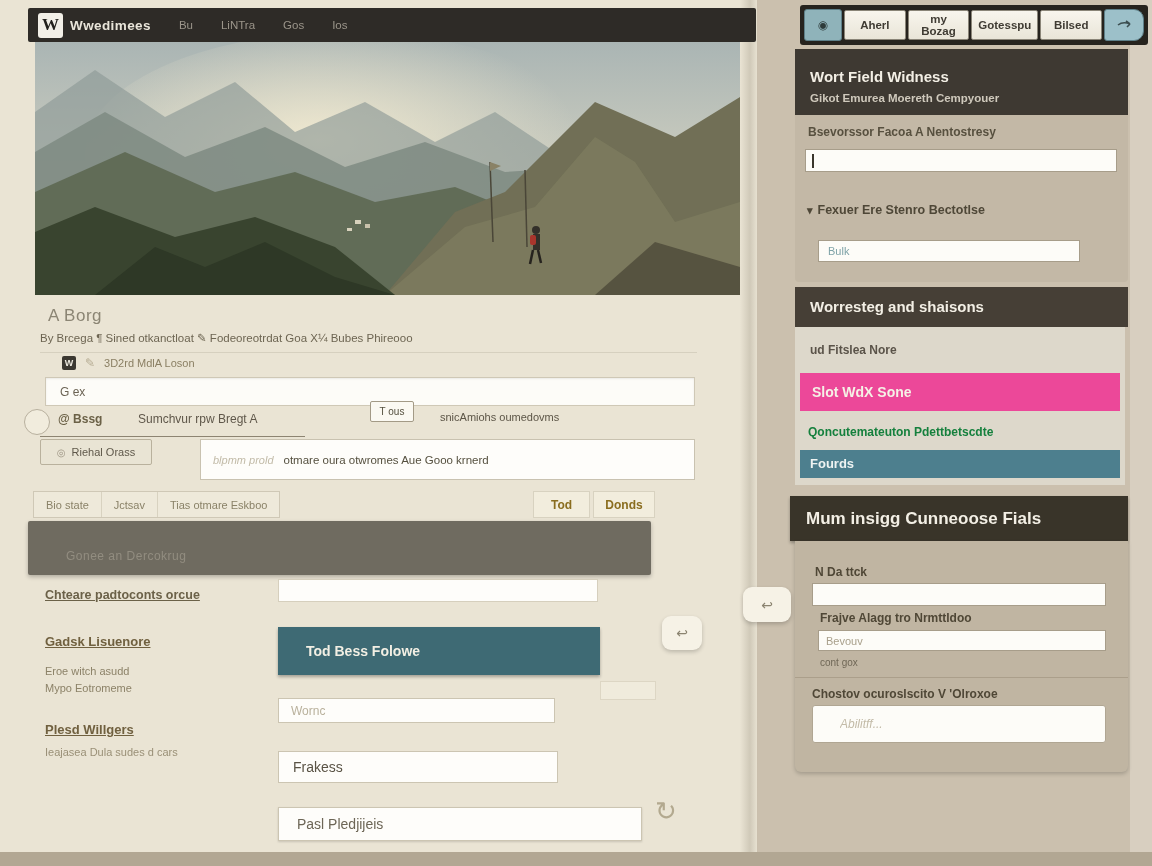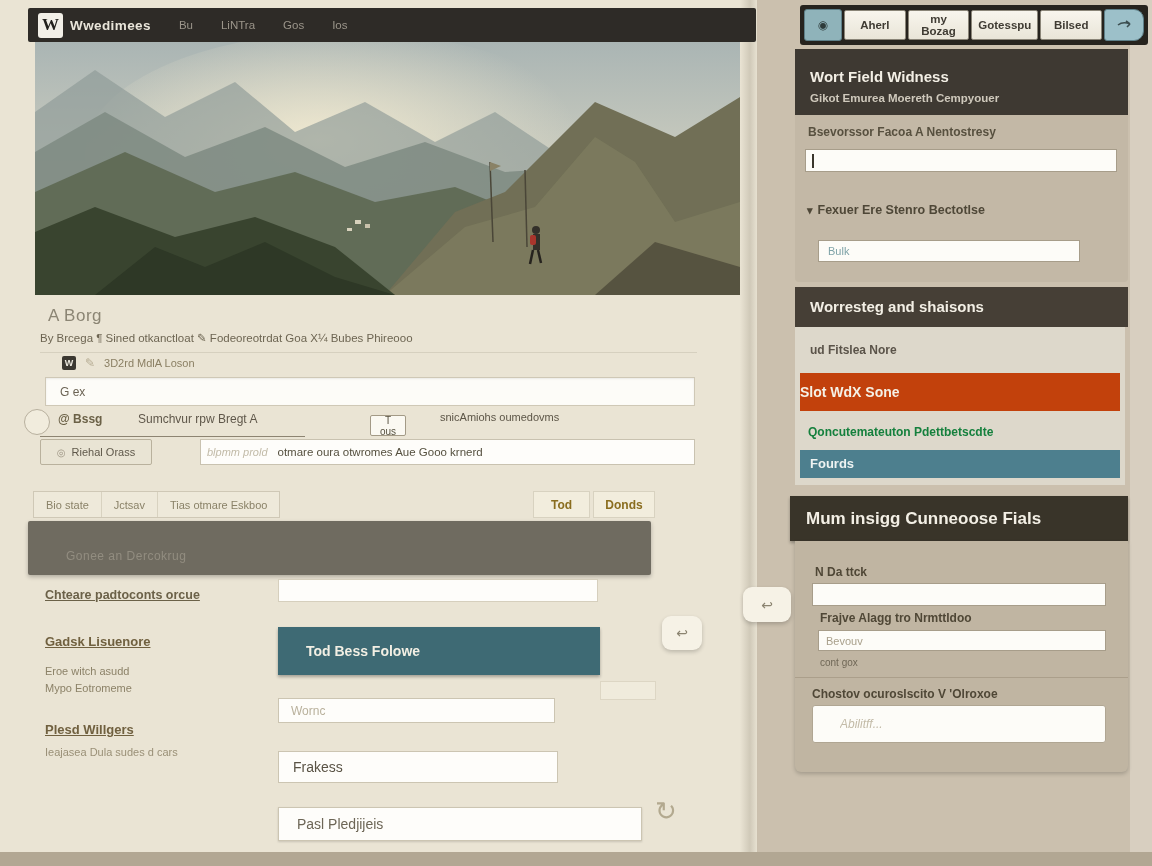--- a/index.html
+++ b/index.html
@@ -47,28 +47,28 @@
   .pencil{color:#b5ab92;font-size:12px;}
   .attach-text{font-size:11px;color:#8a7f63;}
   .title-input{position:absolute;left:45px;top:377px;width:650px;height:29px;background:#fdfcf8;border:1px solid #cfc8b6;
     box-sizing:border-box;font-size:12px;color:#6b6354;padding-left:14px;box-shadow:inset 0 1px 2px rgba(0,0,0,.08);}
   .radio-bump{position:absolute;left:24px;top:409px;width:26px;height:26px;border-radius:50%;
     background:#f1ecdd;border:1px solid #b8b09e;box-sizing:border-box;}
   .tag-link{position:absolute;left:58px;top:412px;font-size:12px;font-weight:bold;color:#6b6147;
     border-bottom:3px solid #14b8a6;padding-bottom:19px;}
   .tag-text{position:absolute;left:138px;top:412px;font-size:12px;color:#5f574a;}
   .tag-underline{position:absolute;left:40px;top:436px;width:265px;height:1px;background:#8d8472;}
-  .tous-btn{position:absolute;left:370px;top:415px;width:36px;height:21px;background:#fbf9f2;border:1px solid #a39a86;
+  .tous-btn{position:absolute;left:370px;top:401px;width:44px;height:21px;background:#fbf9f2;border:1px solid #a39a86;
     border-radius:2px;font-size:10px;color:#55503f;display:flex;align-items:center;justify-content:center;box-sizing:border-box;}
   .tous-caption{position:absolute;left:440px;top:411px;font-size:11px;color:#5c5547;}
   .media-btn{position:absolute;left:40px;top:439px;width:112px;height:26px;background:#e9e4d4;border:1px solid #b9b19d;
     border-radius:2px;font-size:11px;color:#5f584a;display:flex;align-items:center;justify-content:center;gap:6px;box-sizing:border-box;}
   .media-btn .dot-icon{color:#9a9280;font-size:10px;}
-  .url-input{position:absolute;left:200px;top:439px;width:495px;height:26px;background:#fefdfa;border:1px solid #c9c2b0;
-    box-sizing:border-box;display:flex;align-items:center;padding-left:6px;gap:10px;}
+  .url-input{position:absolute;left:200px;top:439px;width:495px;height:41px;background:#fefdfa;border:1px solid #c9c2b0;
+    box-sizing:border-box;display:flex;align-items:center;padding-left:12px;gap:10px;}
   .url-ghost{font-size:11px;color:#c2bba8;font-style:italic;}
   .url-value{font-size:11.5px;color:#55503f;}
 
   .tabbar{position:absolute;left:33px;top:491px;height:27px;background:#eee9da;border:1px solid #cfc8b6;
     display:flex;align-items:center;box-sizing:border-box;}
   .tabbar .tab{padding:0 12px;font-size:11px;color:#8a8268;border-right:1px solid #d8d2c0;height:100%;
     display:flex;align-items:center;}
   .tabbar .tab:last-child{border-right:none;}
   .action-btn{position:absolute;top:491px;height:27px;background:#f2eddd;border:1px solid #d8d2c0;
     font-size:12px;font-weight:bold;color:#8a6d1f;display:flex;align-items:center;justify-content:center;box-sizing:border-box;}
@@ -118,22 +118,22 @@
   .p1-section{position:absolute;left:12px;top:88px;font-size:12.5px;font-weight:bold;color:#4e4737;}
   .p1-section .chev{margin-right:5px;font-size:11px;}
   .p1-input2{position:absolute;left:23px;top:125px;width:262px;height:22px;background:#fdfcf8;border:1px solid #a79d8a;
     box-sizing:border-box;font-size:11px;color:#5a5345;padding-left:9px;font-family:"Liberation Sans",sans-serif;}
   .p1-input2::placeholder{color:#7fa3a8;}
 
   .p2-header{left:795px;top:287px;width:333px;height:40px;background:#463f36;font-size:15px;font-weight:bold;
     line-height:40px;padding-left:15px;}
   .p2-body{position:absolute;left:795px;top:327px;width:330px;height:158px;background:#ddd8cb;}
   .p2-label1{position:absolute;left:15px;top:16px;font-size:12px;font-weight:bold;color:#5a5349;}
-  .tan-bar{position:absolute;left:5px;top:46px;width:320px;height:38px;background:#c2410c;color:#f5f1e6;
-    font-size:14px;font-weight:bold;line-height:38px;box-sizing:border-box;}
+  .tan-bar{position:absolute;left:5px;top:46px;width:320px;height:38px;background:#ec4899;color:#f5f1e6;
+    font-size:14px;font-weight:bold;line-height:38px;padding-left:12px;box-sizing:border-box;}
   .p2-label2{position:absolute;left:13px;top:98px;font-size:12px;font-weight:bold;color:#15803d;}
   .teal-bar{position:absolute;left:5px;top:123px;width:320px;height:28px;background:#4d7f8e;color:#eef3f2;
     font-size:13px;font-weight:bold;line-height:28px;padding-left:10px;box-sizing:border-box;}
 
   .p3-header{left:790px;top:496px;width:338px;height:45px;background:#393429;font-size:17px;font-weight:bold;
     line-height:45px;padding-left:16px;box-shadow:0 2px 3px rgba(0,0,0,.3);}
   .p3-body{position:absolute;left:795px;top:541px;width:333px;height:231px;background:#c0b5a2;border-radius:0 0 6px 6px;
     box-shadow:0 2px 4px rgba(0,0,0,.2);}
   .p3-label1{position:absolute;left:20px;top:24px;font-size:12px;font-weight:bold;color:#4f4736;}
   .p3-input1{position:absolute;left:17px;top:42px;width:294px;height:23px;background:#fdfcf8;border:1px solid #a79d8a;box-sizing:border-box;}

